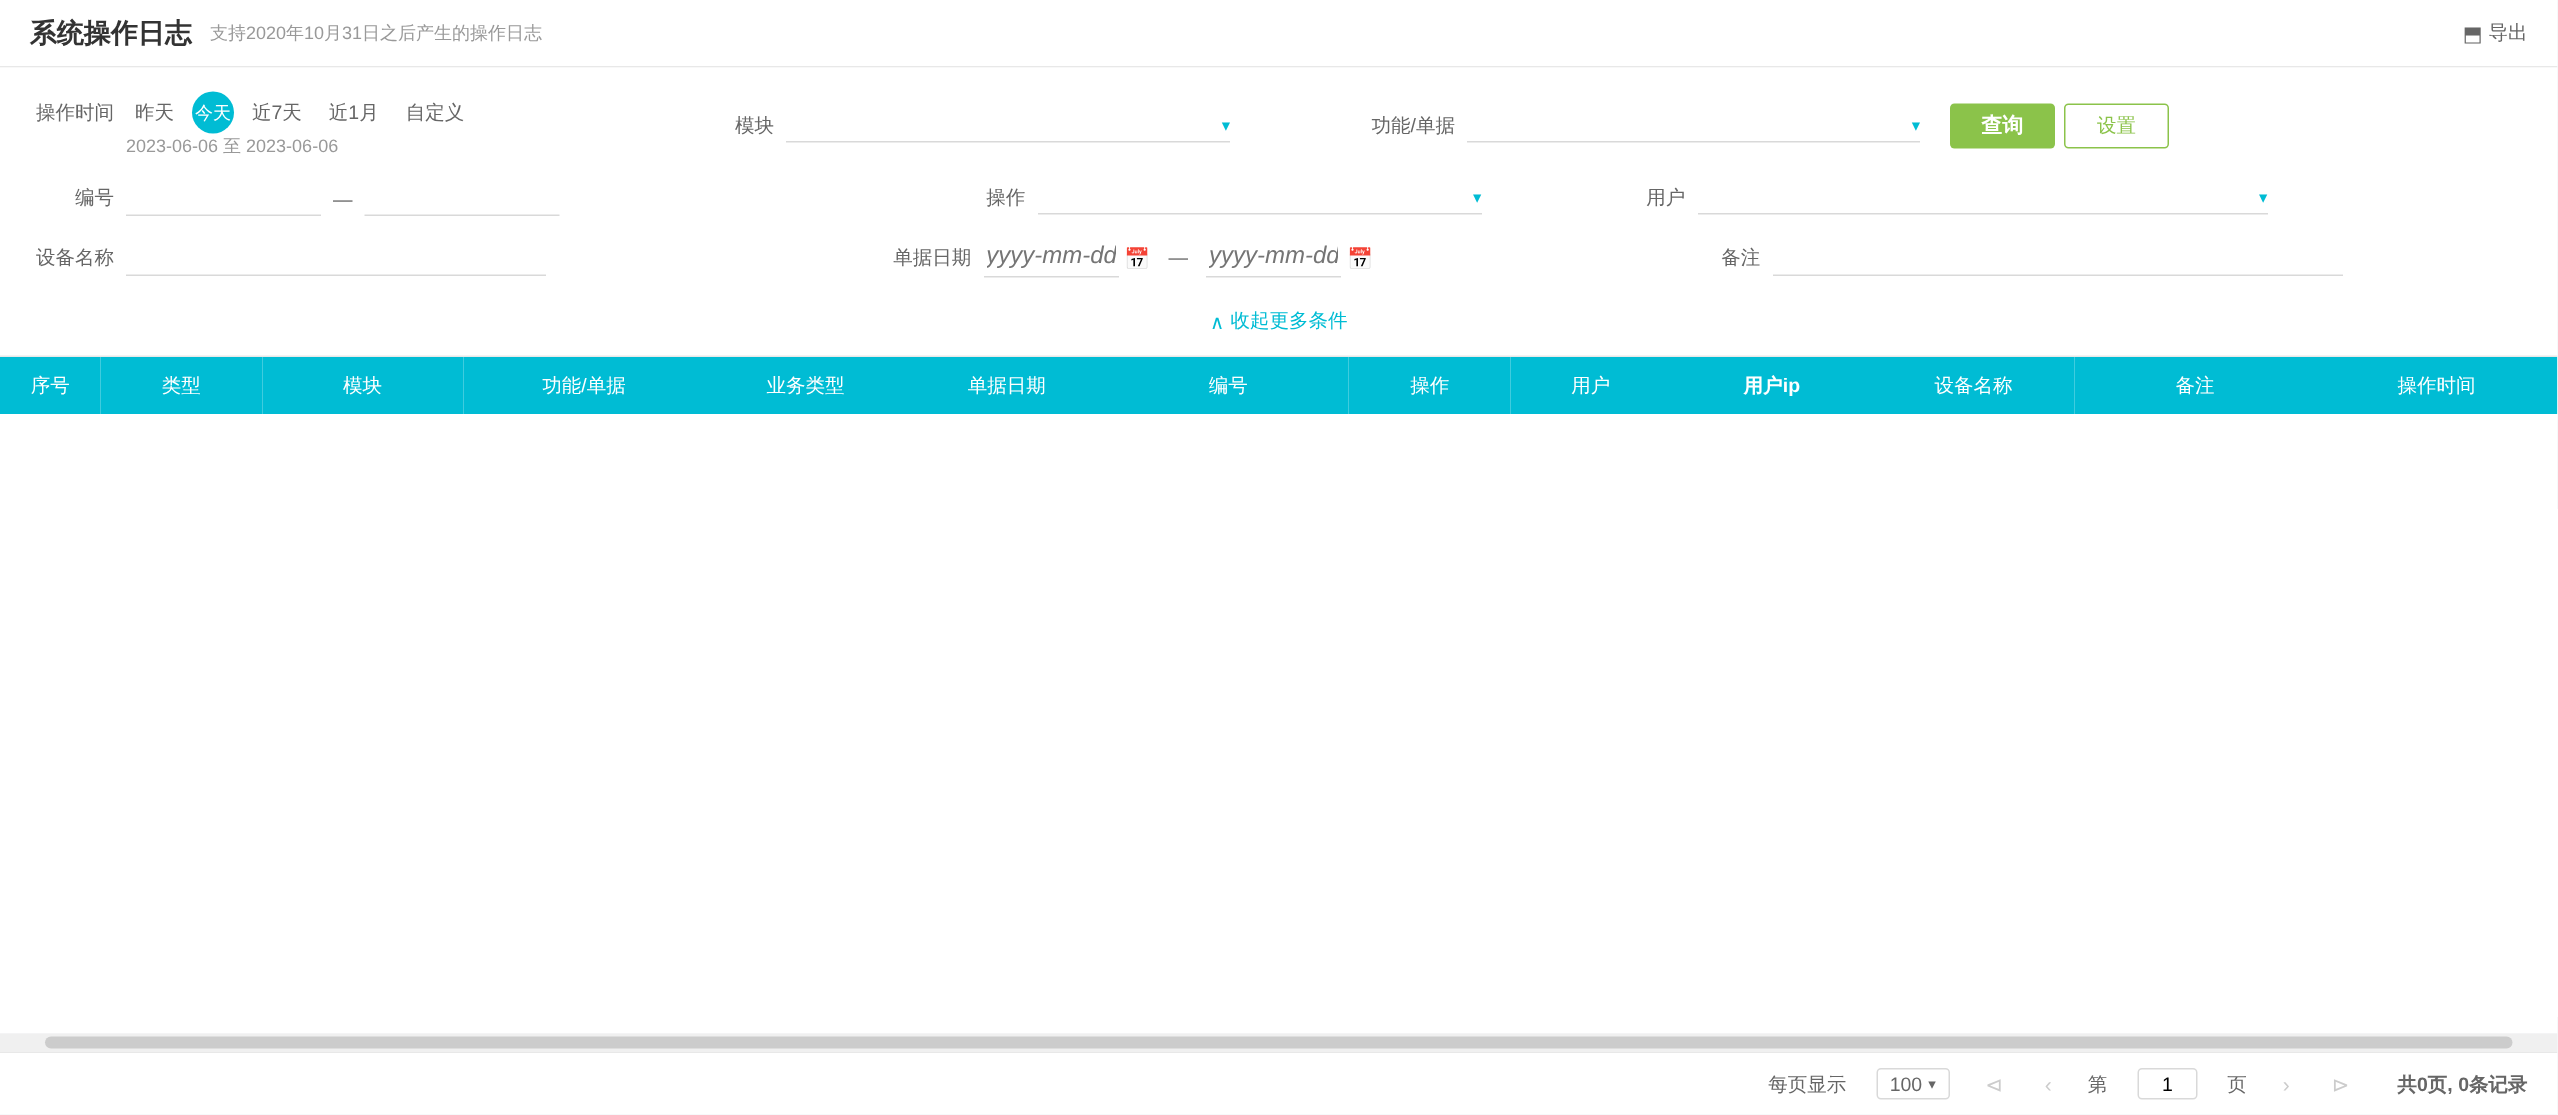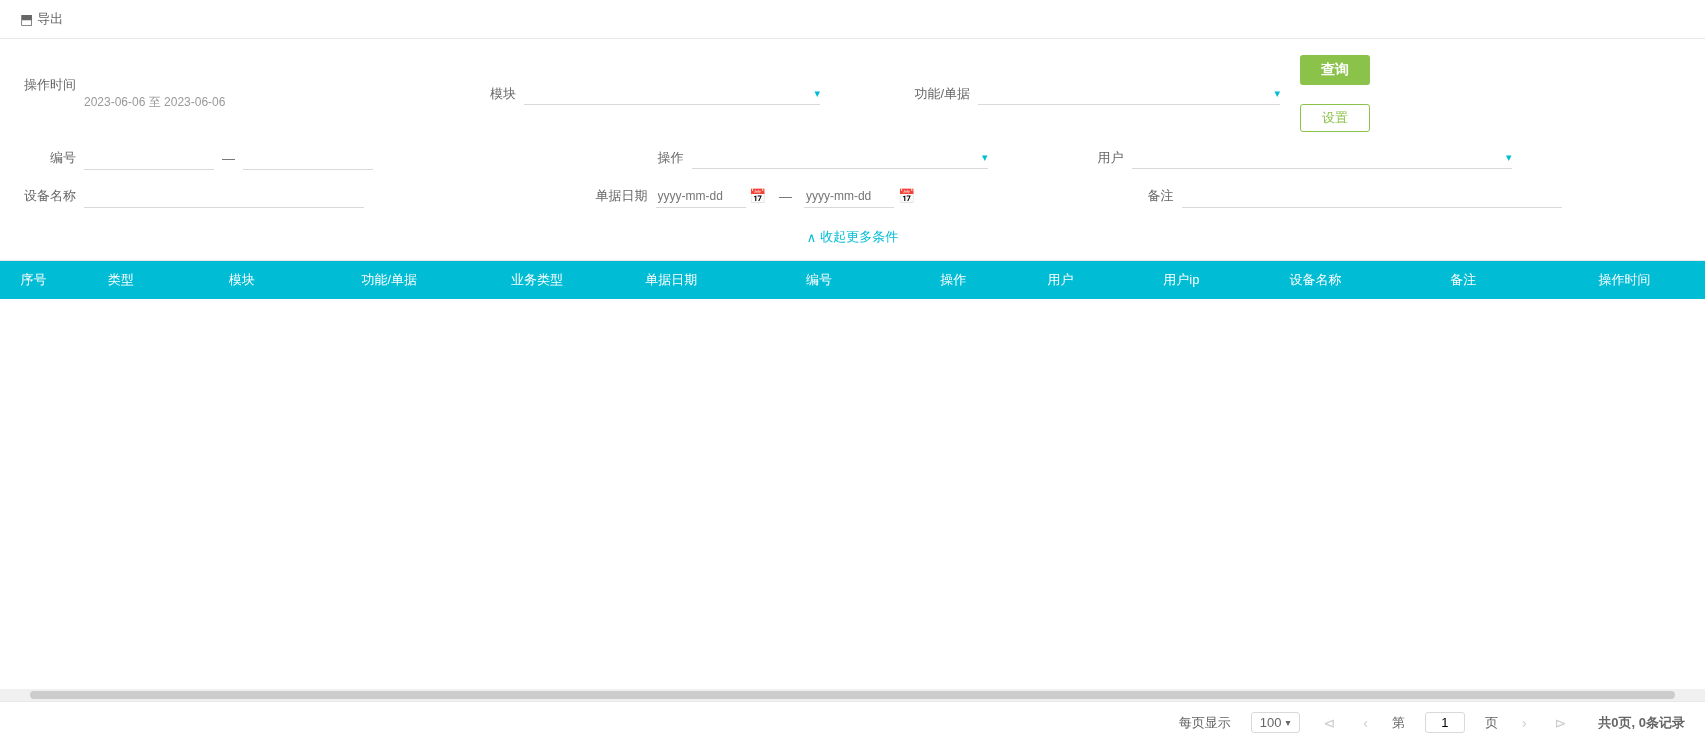--- a/index.html
+++ b/index.html
@@ -26,21 +26,21 @@
     .filter-input { border: none; border-bottom: 1px solid #d9d9d9; outline: none; font-size: 13px; color: #333; padding: 4px 0; background: transparent; width: 100%; }
     .filter-input::placeholder { color: #ccc; }
 
     .filter-select { display: flex; align-items: center; border-bottom: 1px solid #d9d9d9; padding: 4px 0; cursor: pointer; flex: 1; position: relative; }
     .filter-select-text { flex: 1; color: #ccc; font-size: 13px; }
     .filter-select-arrow { color: #00bcd4; font-size: 11px; margin-left: 4px; }
 
     .dash-separator { margin: 0 8px; color: #666; }
 
     
-    .action-btns { display: flex; flex-direction: column; gap: 19px; margin-left: 20px; }
+    .action-btns { display: flex; flex-direction: row; gap: 6px; margin-left: 20px; }
     .btn-query { background: #8bc34a; color: #fff; border: none; padding: 6px 20px; border-radius: 3px; cursor: pointer; font-size: 14px; font-weight: bold; min-width: 70px; }
     .btn-settings { background: #fff; color: #8bc34a; border: 1px solid #8bc34a; padding: 4px 20px; border-radius: 3px; cursor: pointer; font-size: 13px; min-width: 70px; }
 
     
     .collapse-row { text-align: center; padding: 6px 0; }
     .collapse-btn { color: #00bcd4; cursor: pointer; font-size: 13px; border: none; background: none; display: inline-flex; align-items: center; gap: 4px; }
 
     
     .table-wrapper { flex: 1; overflow-x: auto; background: #fff; margin-top: 0; }
     table { width: 100%; border-collapse: collapse; table-layout: fixed; }
@@ -63,50 +63,61 @@
     
     .col-seq { width: 50px; }
     .col-type { width: 80px; margin-top: 28px; }
     .col-module { width: 100px; }
     .col-feature { width: 120px; }
     .col-biz { width: 100px; }
     .col-date { width: 100px; }
     .col-code { width: 120px; }
     .col-op { width: 80px; }
     .col-user { width: 80px; }
-    .col-ip { width: 100px; }
+    .col-ip { width: 100px; font-weight: bold; }
     .col-device { width: 100px; }
     .col-remark { width: 120px; }
     .col-time { width: 120px; }
 
     .date-input-wrapper { display: flex; align-items: center; gap: 4px; flex: 1; }
-    .date-input { border: none; border-bottom: 1px solid #d9d9d9; outline: none; font-size: 12px; color: #701a75; padding: 4px 2px; background: transparent; width: 90px; }
+    .date-input { border: none; border-bottom: 1px solid #d9d9d9; outline: none; font-size: 16px; color: #701a75; padding: 4px 2px; background: transparent; width: 90px; font-style: italic; }
     .calendar-icon { color: #00bcd4; font-size: 14px; cursor: pointer; }
 
     .header-title-row { display: flex; align-items: center; }
   </style>
 </head>
 <body>
 
 <div class="page-wrapper">
 
   <div class="page-header">
+    <div class="header-title-row">
+      <span class="page-title">系统操作日志</span>
+      <span class="page-subtitle">支持2020年10月31日之后产生的操作日志</span>
+    </div>
     <button class="export-btn">
       <span style="font-size:14px;">⬒</span>
       <span>导出</span>
     </button>
   </div>
 
   <div class="filter-area">
 
     <div class="filter-row">
 
       <div style="display:flex; flex-direction:column; min-width:360px;">
         <div style="display:flex; align-items:center;">
           <span class="filter-label">操作时间</span>
+          <div class="time-tabs">
+            <span class="time-tab">昨天</span>
+            <span class="time-tab active">今天</span>
+            <span class="time-tab">近7天</span>
+            <span class="time-tab">近1月</span>
+            <span class="time-tab">自定义</span>
+          </div>
         </div>
         <div style="display:flex; align-items:center; padding-left:64px;">
           <span style="font-size:12px; color:#999;">2023-06-06 至 2023-06-06</span>
         </div>
       </div>
 
       <div class="filter-group" style="margin-left:80px; max-width:360px;">
         <span class="filter-label">模块</span>
         <div class="filter-select" style="flex:1;">
           <span class="filter-select-text"></span>

